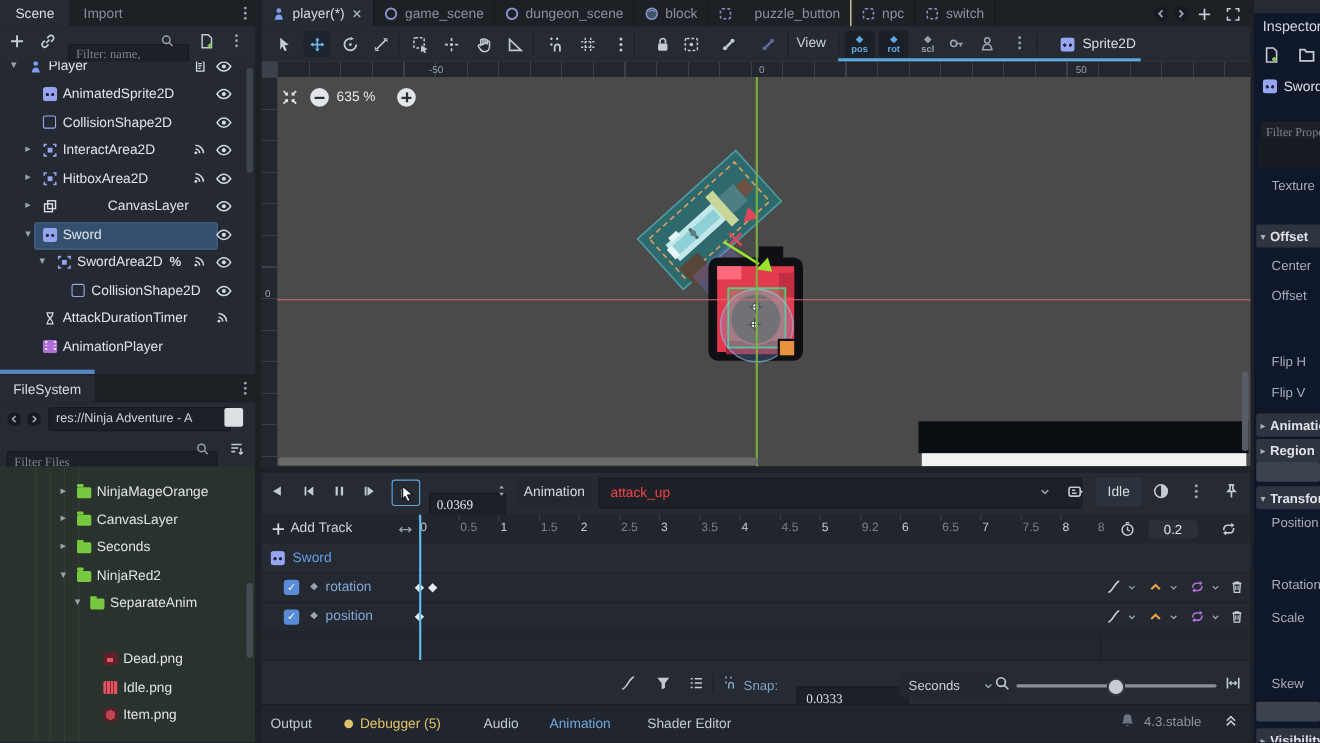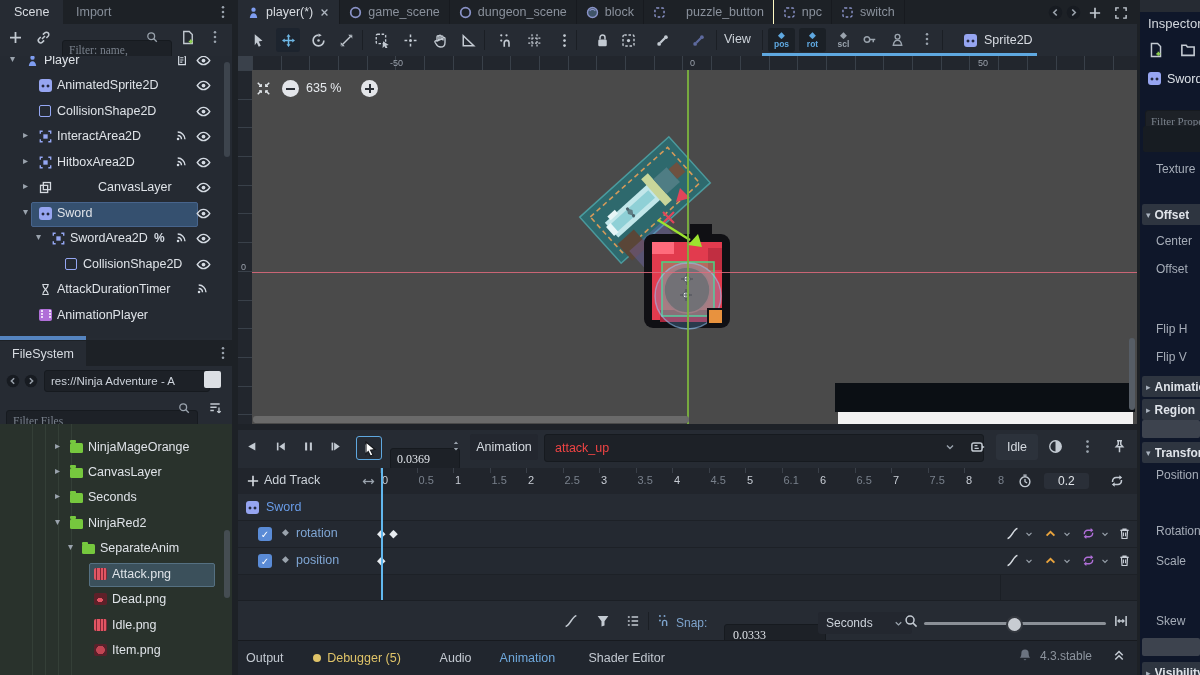--- a/index.html
+++ b/index.html
@@ -354,27 +354,20 @@
         </div>
         <div class="abs row" style="left:0;top:113.3px;width:232px;height:23px;">
           <span class="abs" style="left:68px;top:4px;color:#9aa3ad;font-size:10px;">▾</span>
           <span class="abs ticon" style="left:82px;top:5px;">
             <span class="ic-folder">
               <b></b>
             </span>
           </span>
           <span class="abs treelabel" style="left:100px;top:4px;">SeparateAnim</span>
         </div>
-        <div class="abs row" style="left:0;top:138.75px;width:232px;height:23px;">
-          <div class="abs" style="left:89px;top:0;width:124px;height:22px;background:#3b505b;border:1px solid #557082;border-radius:2px;"></div>
-          <span class="abs ticon" style="left:94px;top:5px;">
-            <span class="ic-sheet"></span>
-          </span>
-          <span class="abs treelabel" style="left:112px;top:4px;">Attack.png</span>
-        </div>
         <div class="abs row" style="left:0;top:164.2px;width:232px;height:23px;">
           <span class="abs ticon" style="left:94px;top:5px;">
             <span class="ic-dead"></span>
           </span>
           <span class="abs treelabel" style="left:112px;top:4px;">Dead.png</span>
         </div>
         <div class="abs row" style="left:0;top:189.65px;width:232px;height:23px;">
           <span class="abs ticon" style="left:94px;top:5px;">
             <span class="ic-sheet"></span>
           </span>
@@ -809,21 +802,21 @@
         <span class="abs tick-int" style="left:363px;top:6px;font-size:11px;">3</span>
         <div class="abs" style="left:361px;top:0;width:1px;height:5px;background:#3a4049;"></div>
         <span class="abs tick-half" style="left:399.5px;top:6px;font-size:11px;">3.5</span>
         <div class="abs" style="left:397.5px;top:0;width:1px;height:5px;background:#3a4049;"></div>
         <span class="abs tick-int" style="left:436px;top:6px;font-size:11px;">4</span>
         <div class="abs" style="left:434px;top:0;width:1px;height:5px;background:#3a4049;"></div>
         <span class="abs tick-half" style="left:472.5px;top:6px;font-size:11px;">4.5</span>
         <div class="abs" style="left:470.5px;top:0;width:1px;height:5px;background:#3a4049;"></div>
         <span class="abs tick-int" style="left:509px;top:6px;font-size:11px;">5</span>
         <div class="abs" style="left:507px;top:0;width:1px;height:5px;background:#3a4049;"></div>
-        <span class="abs tick-half" style="left:545.5px;top:6px;font-size:11px;">6.1</span>
+        <span class="abs tick-half" style="left:545.5px;top:6px;font-size:11px;">9.2</span>
         <div class="abs" style="left:543.5px;top:0;width:1px;height:5px;background:#3a4049;"></div>
         <span class="abs tick-int" style="left:582px;top:6px;font-size:11px;">6</span>
         <div class="abs" style="left:580px;top:0;width:1px;height:5px;background:#3a4049;"></div>
         <span class="abs tick-half" style="left:618.5px;top:6px;font-size:11px;">6.5</span>
         <div class="abs" style="left:616.5px;top:0;width:1px;height:5px;background:#3a4049;"></div>
         <span class="abs tick-int" style="left:655px;top:6px;font-size:11px;">7</span>
         <div class="abs" style="left:653px;top:0;width:1px;height:5px;background:#3a4049;"></div>
         <span class="abs tick-half" style="left:691.5px;top:6px;font-size:11px;">7.5</span>
         <div class="abs" style="left:689.5px;top:0;width:1px;height:5px;background:#3a4049;"></div>
         <span class="abs tick-int" style="left:728px;top:6px;font-size:11px;">8</span>

